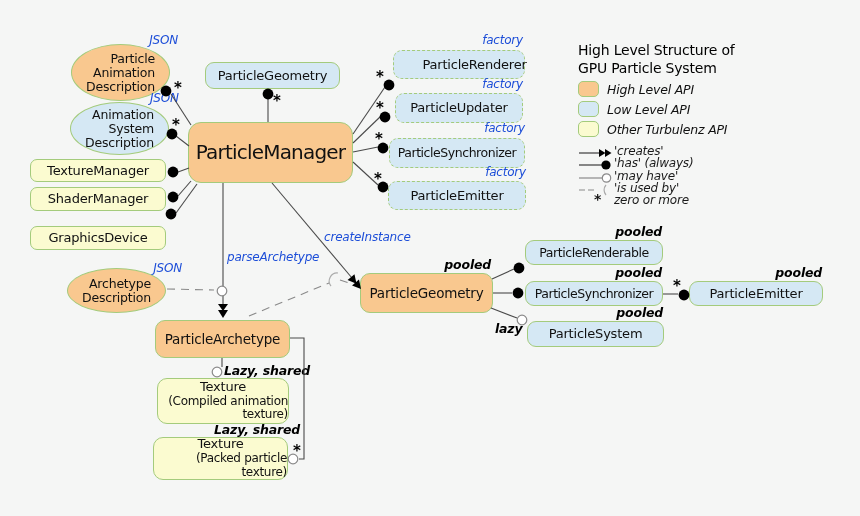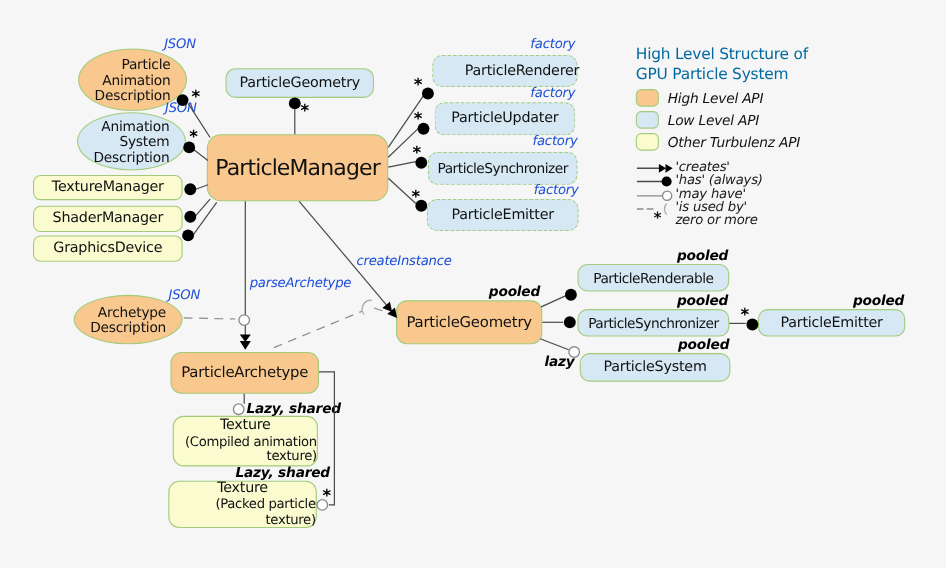--- a/index.html
+++ b/index.html
@@ -30,21 +30,21 @@
     position:absolute; font-style:italic; font-size:12px; color:#1d4ed8;
     white-space:nowrap; z-index:4; letter-spacing:-0.2px;
   }
   .elabel.b{font-weight:bold; color:#000; font-size:12.5px;}
   .ast{
     position:absolute; font-size:15px; font-weight:bold; color:#000;
     transform:translate(-50%,-50%); z-index:6; line-height:1;
   }
   
   .legend{position:absolute; left:578px; top:42px; width:250px; z-index:3;}
-  .legend-title{font-size:14px; line-height:1.28; white-space:pre-line; color:#0369a1; letter-spacing:-0.2px;}
+  .legend-title{font-size:14px; line-height:1.28; white-space:pre-line; color:#000000; letter-spacing:-0.2px;}
   .sw-row{display:flex; align-items:center; gap:8px; margin-top:3px; height:17px;}
   .swatch{width:21px; height:16px; border:1.5px solid #a4cb7c; border-radius:5px; box-sizing:border-box;}
   .sw-label{font-style:italic; font-size:12.5px; letter-spacing:-0.2px;}
   .rel-block{margin-top:6px;}
   .rel-row{display:flex; height:12.4px;}
   .rel-sym{width:36px; height:12px; flex:0 0 36px; position:relative;}
   .rel-label{font-style:italic; font-size:12px; letter-spacing:-0.2px; color:#1a1a1a;}
   .rel-ast{font-size:14px; font-weight:bold; position:absolute; left:16px; top:0px; line-height:12px;}
 </style>
 </head>
@@ -64,21 +64,21 @@
 Description</div>
 
   <div class="node fill-low" style="left:205px;top:62px;width:135px;height:27px;">ParticleGeometry</div>
 
   <div class="node fill-high big" style="left:188px;top:122px;width:165px;height:61px;">ParticleManager</div>
 
   <div class="node fill-other" style="left:30px;top:159px;width:136px;height:23px;border-radius:7px;">TextureManager</div>
 
   <div class="node fill-other" style="left:30px;top:187px;width:136px;height:24px;border-radius:7px;">ShaderManager</div>
 
-  <div class="node fill-other" style="left:30px;top:214px;width:136px;height:24px;border-radius:7px;">GraphicsDevice</div>
+  <div class="node fill-other" style="left:30px;top:226px;width:136px;height:24px;border-radius:7px;">GraphicsDevice</div>
 
   <div class="node fill-low dashedb" style="left:393px;top:50px;width:132px;height:29px;padding-left:31px;">ParticleRenderer</div>
 
   <div class="node fill-low dashedb" style="left:395px;top:93px;width:128px;height:30px;">ParticleUpdater</div>
 
   <div class="node fill-low dashedb tight" style="left:389px;top:138px;width:136px;height:30px;">ParticleSynchronizer</div>
 
   <div class="node fill-low dashedb" style="left:388px;top:181px;width:138px;height:29px;">ParticleEmitter</div>
 
   <div class="node fill-high" style="left:360px;top:273px;width:133px;height:40px;border-radius:10px;font-size:13.5px;">ParticleGeometry</div>

